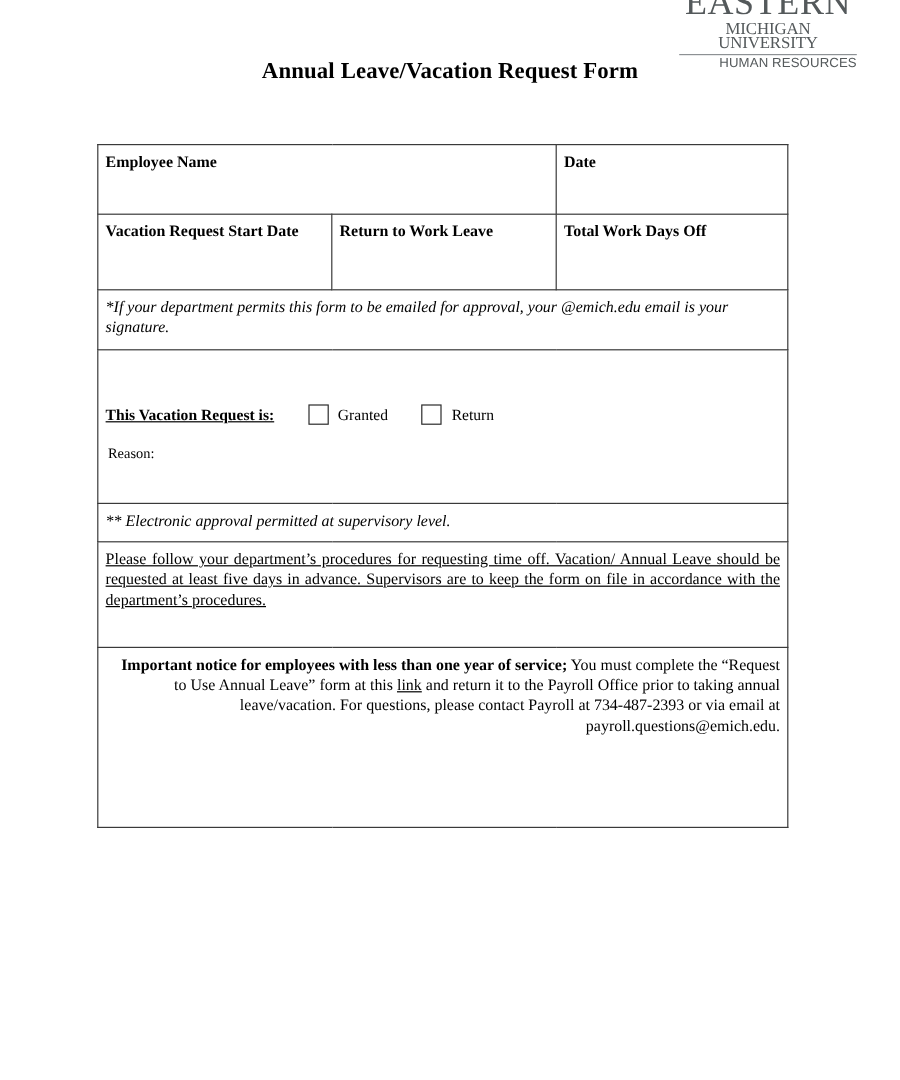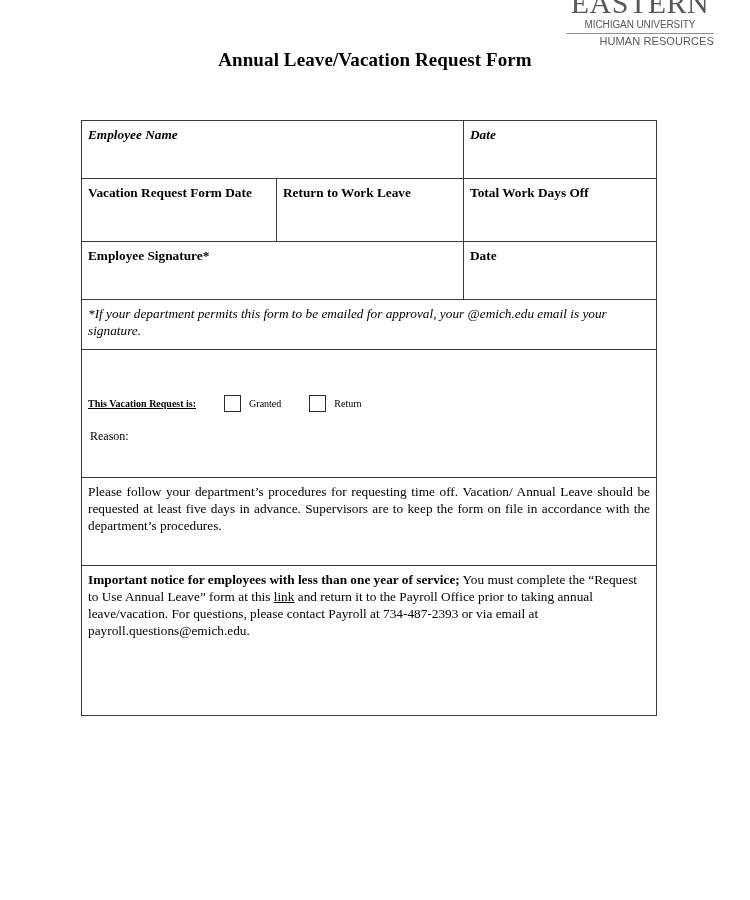--- a/index.html
+++ b/index.html
@@ -27,22 +27,22 @@
   }
   .logo-eastern {
     font-family: "Liberation Serif", "DejaVu Serif", serif;
     font-size: 30px;
     line-height: 30px;
     letter-spacing: 0.5px;
     font-weight: 400;
     color: #54595b;
   }
   .logo-univ {
-    font-family: Liberation Sans, sans-serif;
-    font-size: 10px;
+    font-family: Liberation Serif, serif;
+    font-size: 14px;
     line-height: 12px;
     letter-spacing: -0.1px;
     color: #54595b;
     margin-top: 1px;
   }
   .logo-rule {
     height: 1px;
     background: #8d9194;
     margin: 2px 0 2px 0;
   }
@@ -81,21 +81,21 @@
   }
   table.form td {
     border: 1px solid #3a3a3a;
     vertical-align: top;
     padding: 5px 6px 4px 6px;
     font-size: 13.3px;
     line-height: 17px;
   }
   td.b { font-weight: bold; }
   td.soft-right { border-right: 1px solid #9a9a9a; }
-  .h-name   { height: 48px; font-style: italic; }
+  .h-name   { height: 48px; }
   .h-mid    { height: 53px; }
   .h-sig    { height: 48px; }
   .h-note   { height: 40px; }
   .h-dec    { height: 118px; }
   .h-sup    { height: 62px; }
   .h-note2  { height: 22px; }
   .h-para   { height: 78px; }
   .h-final  { height: 140px; }
 
   .note-italic {
@@ -104,21 +104,21 @@
     line-height: 17px;
   }
 
   
   .dec-cell { padding: 0 6px 6px 6px; }
   .dec-spacer { height: 40px; }
   .dec-row {
     display: flex;
     align-items: center;
     gap: 0px;
-    font-size: 10px;
+    font-size: 13px;
   }
   .dec-label {
     font-weight: bold;
     text-decoration: underline;
     white-space: nowrap;
   }
   .checkbox {
     display: inline-block;
     width: 15px;
     height: 15px;
@@ -133,26 +133,27 @@
     margin-top: 16px;
     font-size: 12px;
     padding-left: 2px;
   }
 
   .para-cell {
     padding: 11px 12px 10px 12px;
     text-align: justify;
     font-size: 13.4px;
     line-height: 19.5px;
+    text-decoration: underline;
   }
   .final-cell {
     padding: 11px 12px 10px 12px;
     font-size: 13.4px;
     line-height: 19px;
-    text-align: left;
+    text-align: right;
   }
   .bold-lead { font-weight: bold; }
   .inline-link {
     text-decoration: underline;
     color: #000;
     cursor: pointer;
   }
   .sup-label { font-size: 13.3px; }
 </style>
 </head>
@@ -175,29 +176,25 @@
       <col style="width:193px">
     </colgroup>
 
     <tbody>
         <tr>
       <td class="b h-name" colspan="2">Employee Name</td>
       <td class="b h-name">Date</td>
     </tr>
 
     <tr>
-      <td class="b h-mid soft-right">Vacation Request Form Date</td>
+      <td class="b h-mid soft-right">Vacation Request Start Date</td>
       <td class="b h-mid">Return to Work Leave</td>
       <td class="b h-mid">Total Work Days Off</td>
     </tr>
 
-    <tr>
-      <td class="b h-sig" colspan="2">Employee Signature*</td>
-      <td class="b h-sig">Date</td>
-    </tr>
 
     <tr>
       <td class="note-italic h-note" colspan="3">*If your department permits this form to be emailed for approval, your @emich.edu email is your signature.</td>
     </tr>
 
     <tr>
       <td class="dec-cell h-dec" colspan="3">
         <div class="dec-spacer"></div>
         <div class="dec-row">
           <span class="dec-label">This Vacation Request is:</span>
@@ -206,20 +203,23 @@
           <span class="cb-label">Granted</span>
           <span class="cb-gap2"></span>
           <span class="checkbox"></span>
           <span class="cb-label">Return</span>
         </div>
         <div class="reason">Reason:</div>
       </td>
     </tr>
 
 
+    <tr>
+      <td class="note-italic h-note2" colspan="3">** Electronic approval permitted at supervisory level.</td>
+    </tr>
 
     <tr>
       <td class="para-cell h-para" colspan="3">Please follow your department’s procedures for requesting time off. Vacation/ Annual Leave should be requested at least five days in advance. Supervisors are to keep the form on file in accordance with the department’s procedures.</td>
     </tr>
 
     <tr>
       <td class="final-cell h-final" colspan="3">
         <span class="bold-lead">Important notice for employees with less than one year of service;</span><span> You must complete the “Request to Use Annual Leave” form at this </span><span class="inline-link">link</span><span> and return it to the Payroll Office prior to taking annual leave/vacation. For questions, please contact Payroll at 734-487-2393 or via email at payroll.questions@emich.edu.</span>
       </td>
     </tr>

